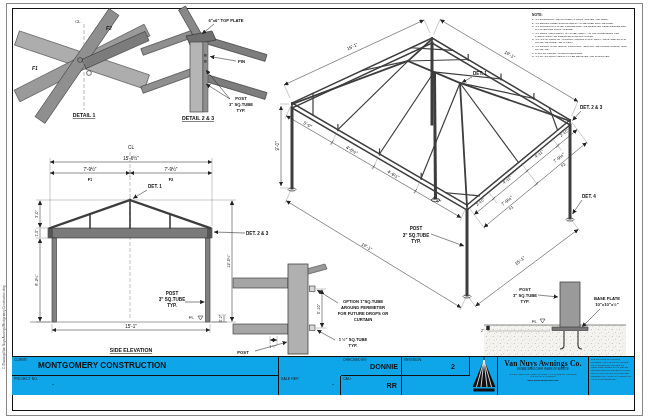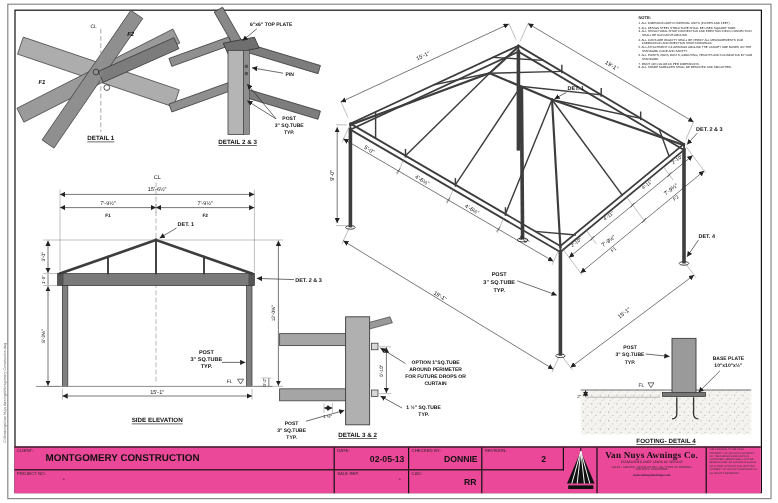--- a/index.html
+++ b/index.html
@@ -16,21 +16,21 @@
   .dl{stroke:#333;stroke-width:.55;fill:none;}
   .xl{stroke:#777;stroke-width:.4;fill:none;}
   .ld{stroke:#222;stroke-width:.55;fill:none;}
   .frame{position:absolute;left:12px;top:8px;width:621px;height:401px;border:1.6px solid #111;}
   .outer{position:absolute;left:6px;top:3px;width:635px;height:411px;border:.8px solid #888;}
   
   .notes{position:absolute;left:532px;top:13px;width:97px;color:#222;}
   .notes .hd{font-size:3.4px;font-weight:bold;margin-bottom:1px;}
   .note-line{font-size:2.5px;line-height:1.2;margin-bottom:.6px;padding-left:3px;text-indent:-3px;}
   
-  .tb{position:absolute;left:12px;top:372px;width:622px;height:38px;border-top:1.8px solid #111;background:#ec4899;}
+  .tb{position:absolute;left:12px;top:356px;width:622px;height:38px;border-top:1.8px solid #111;background:#0ea5e9;}
   .cell{position:absolute;border-right:1.1px solid #111;box-sizing:border-box;}
   .r1{top:0;height:19px;border-bottom:1px solid #111;}
   .r2{top:19px;height:19px;}
   .full{top:0;height:38px;}
   .cl-label{position:absolute;left:2px;top:1px;font-size:3.6px;color:#222;}
   .bigval{font-weight:bold;font-size:8.2px;white-space:nowrap;}
   .company-name{font-family:Liberation Serif, serif;font-weight:bold;font-size:7.6px;text-align:center;letter-spacing:.2px;}
   .tagline{font-size:2.6px;font-style:italic;text-align:center;color:#222;}
   .fineline{font-size:2.3px;text-align:center;color:#333;white-space:nowrap;}
   .weburl{font-size:2.4px;text-align:center;color:#223;font-weight:bold;}
@@ -369,24 +369,20 @@
 
 <div class="tb">
   <div class="cell r1" style="left:0;width:267px">
     <span class="cl-label">CLIENT:</span>
     <div class="bigval" style="position:absolute;left:26px;top:4px">MONTGOMERY CONSTRUCTION</div>
   </div>
   <div class="cell r2" style="left:0;width:267px">
     <span class="cl-label">PROJECT NO.</span>
     <div style="position:absolute;left:40px;top:5px;font-size:6px">-</div>
   </div>
-  <div class="cell r1" style="left:267px;width:62px">
-    <span class="cl-label">DATE:</span>
-    <div class="bigval" style="position:absolute;right:3px;top:5px;font-size:7.2px">02-05-13</div>
-  </div>
   <div class="cell r2" style="left:267px;width:62px">
     <span class="cl-label">SALE REP.</span>
     <div style="position:absolute;right:6px;top:5px;font-size:6px">-</div>
   </div>
   <div class="cell r2" style="left:329px;width:61px">
     <span class="cl-label">CAD:</span>
     <div class="bigval" style="position:absolute;right:4px;top:5px;font-size:7.2px">RR</div>
   </div>
   <div class="cell r1" style="left:329px;width:61px">
     <span class="cl-label">CHECKED BY:</span>

